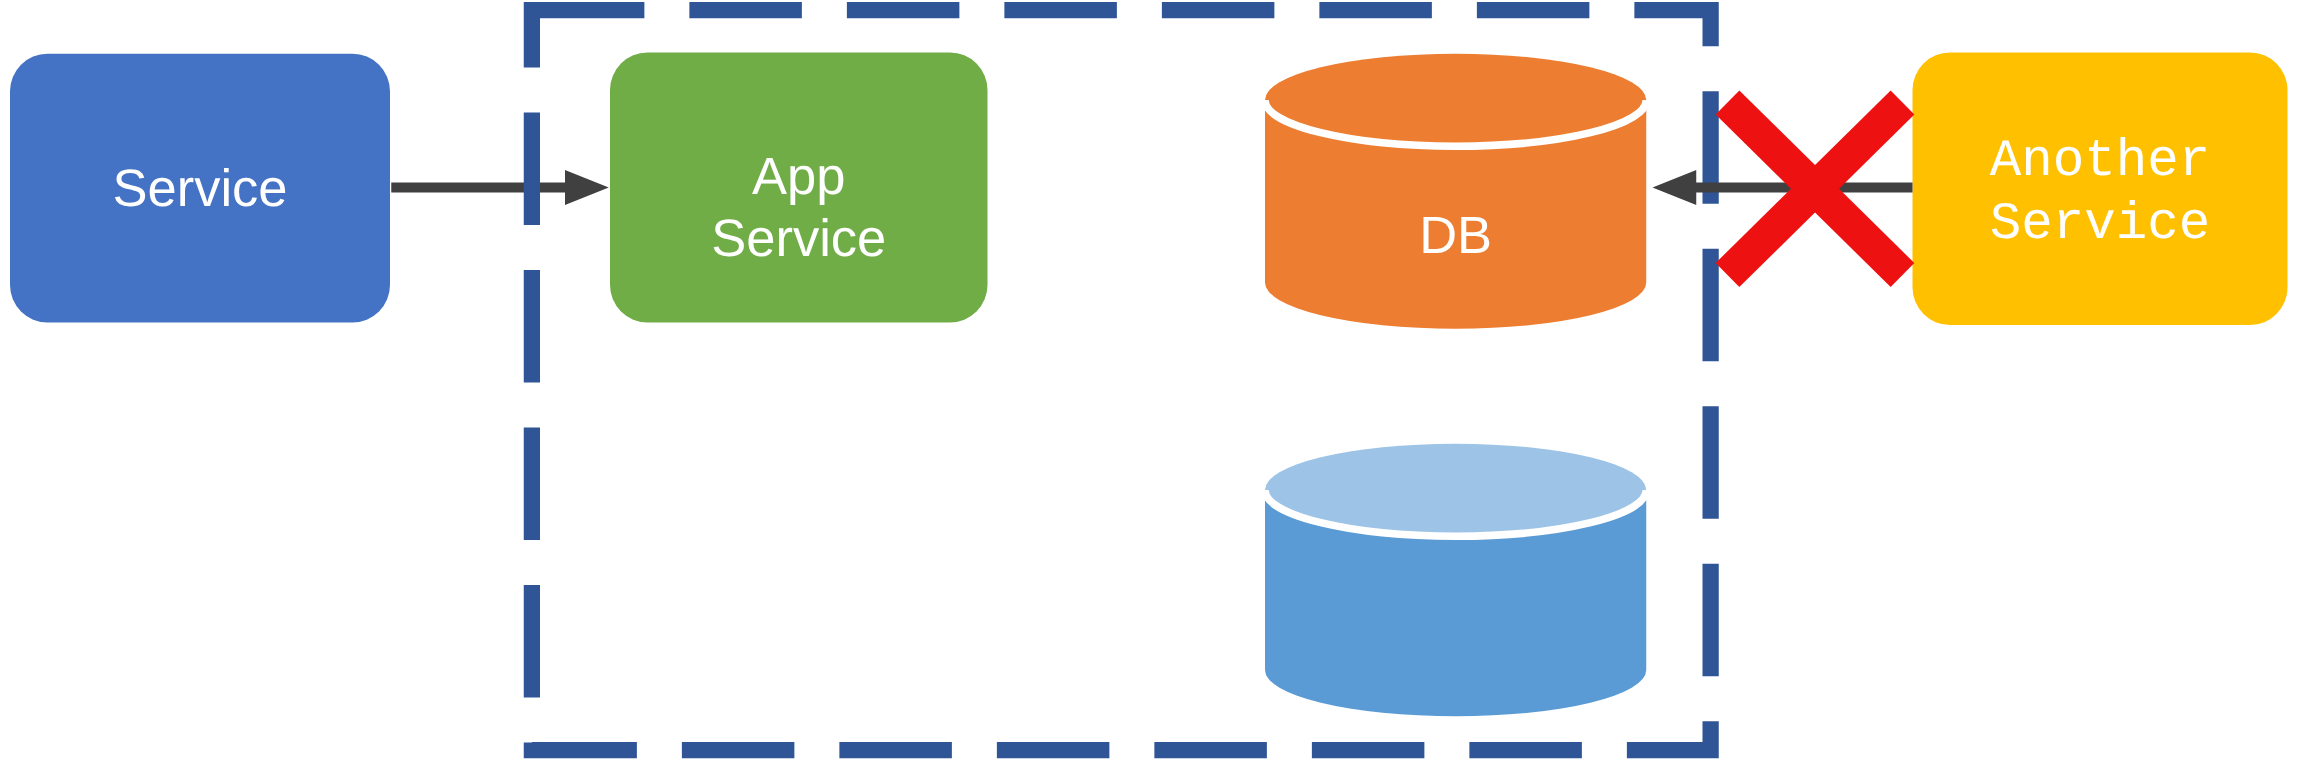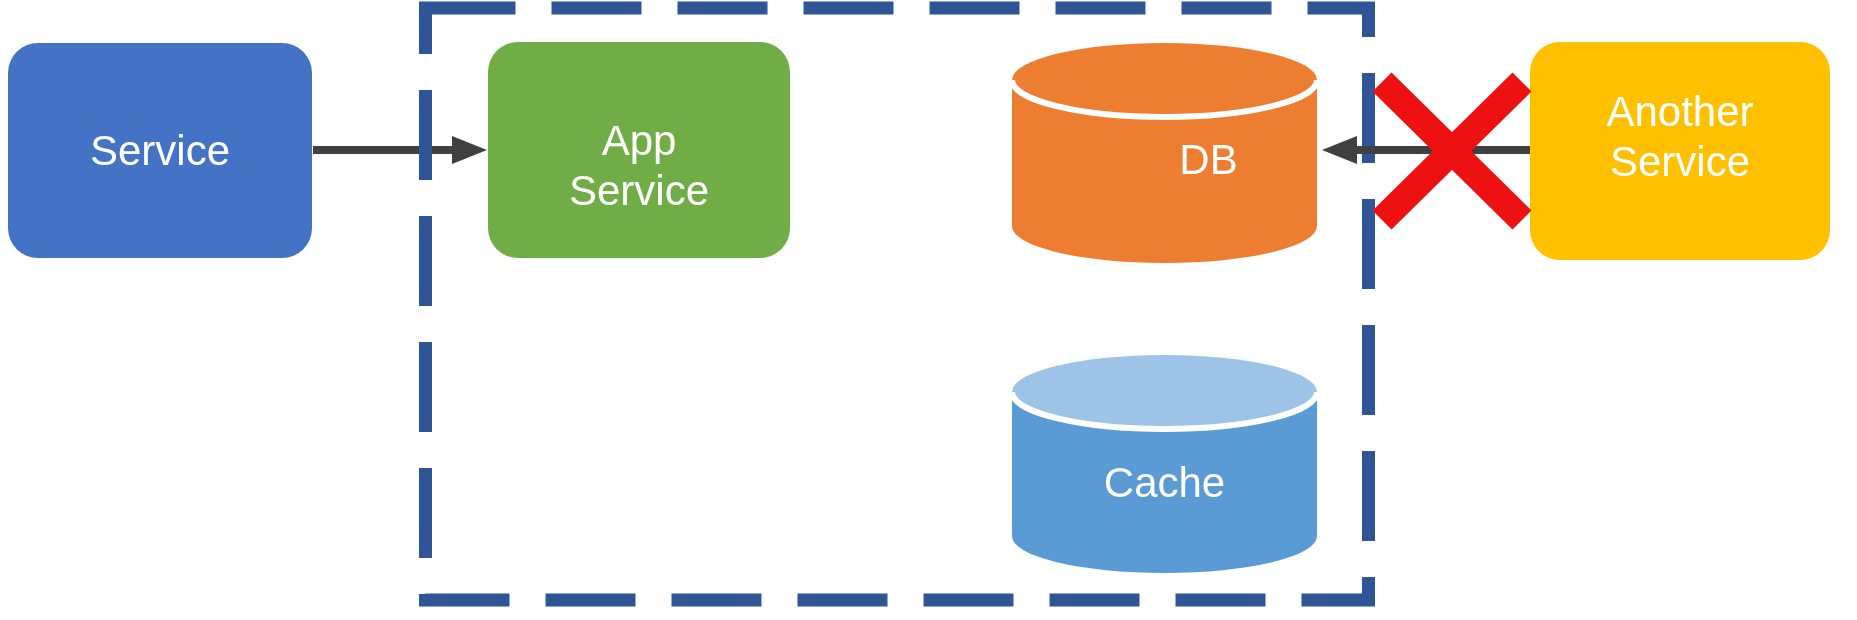--- a/index.html
+++ b/index.html
@@ -16,23 +16,23 @@
     display:flex;align-items:center;justify-content:center;
     text-align:center;
     color:#ffffff;
     font-size:42px;
     line-height:1.18;
     white-space:pre-line;
     pointer-events:none;
   }
   .lbl-client{left:8px;top:43px;width:304px;height:215px;}
   .lbl-app{left:488px;top:42px;width:302px;height:248px;}
-  .lbl-db{left:1012px;top:68px;width:305px;height:183px;padding-left:44px;}
+  .lbl-db{left:1012px;top:96px;width:305px;height:183px;}
   .lbl-cache{left:1012px;top:392px;width:305px;height:181px;}
-  .lbl-another{left:1530px;top:28px;width:300px;height:218px;}
+  .lbl-another{left:1530px;top:46px;width:300px;height:218px;font-family:Liberation Mono, monospace;}
 </style>
 </head>
 <body>
 
 <div class="canvas">
 
   <svg width="1857" height="620" viewBox="0 0 1857 620">
 
     <g>
       <line x1="313" y1="150" x2="453" y2="150" stroke-width="8" stroke="#404040"></line>
@@ -70,18 +70,17 @@
     </g>
   </svg>
 
   <div class="node-label lbl-client">Service</div>
 
   <div class="node-label lbl-app">App
 Service</div>
 
   <div class="node-label lbl-db">DB</div>
 
-  <div class="node-label lbl-cache">Cache</div>
 
   <div class="node-label lbl-another">Another
 Service</div>
 
 </div>
 
 </body></html>

